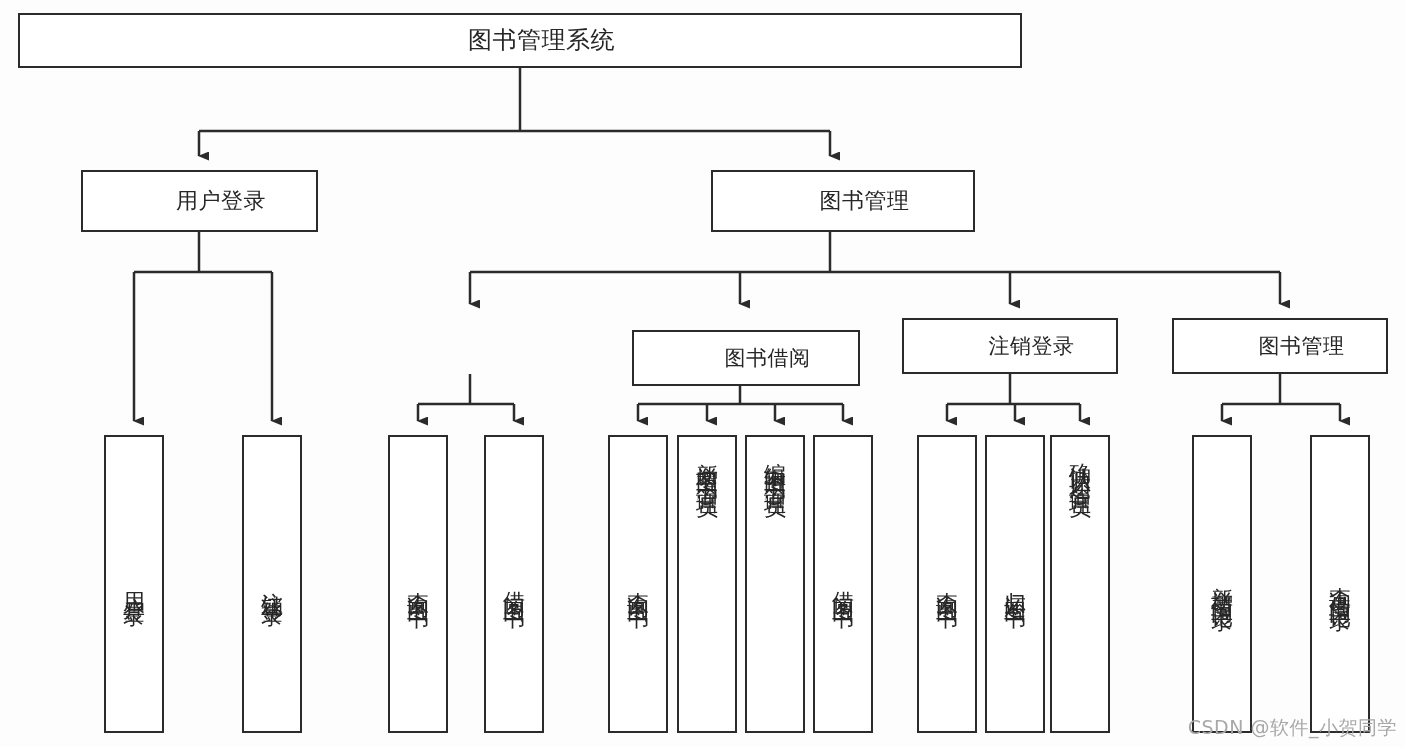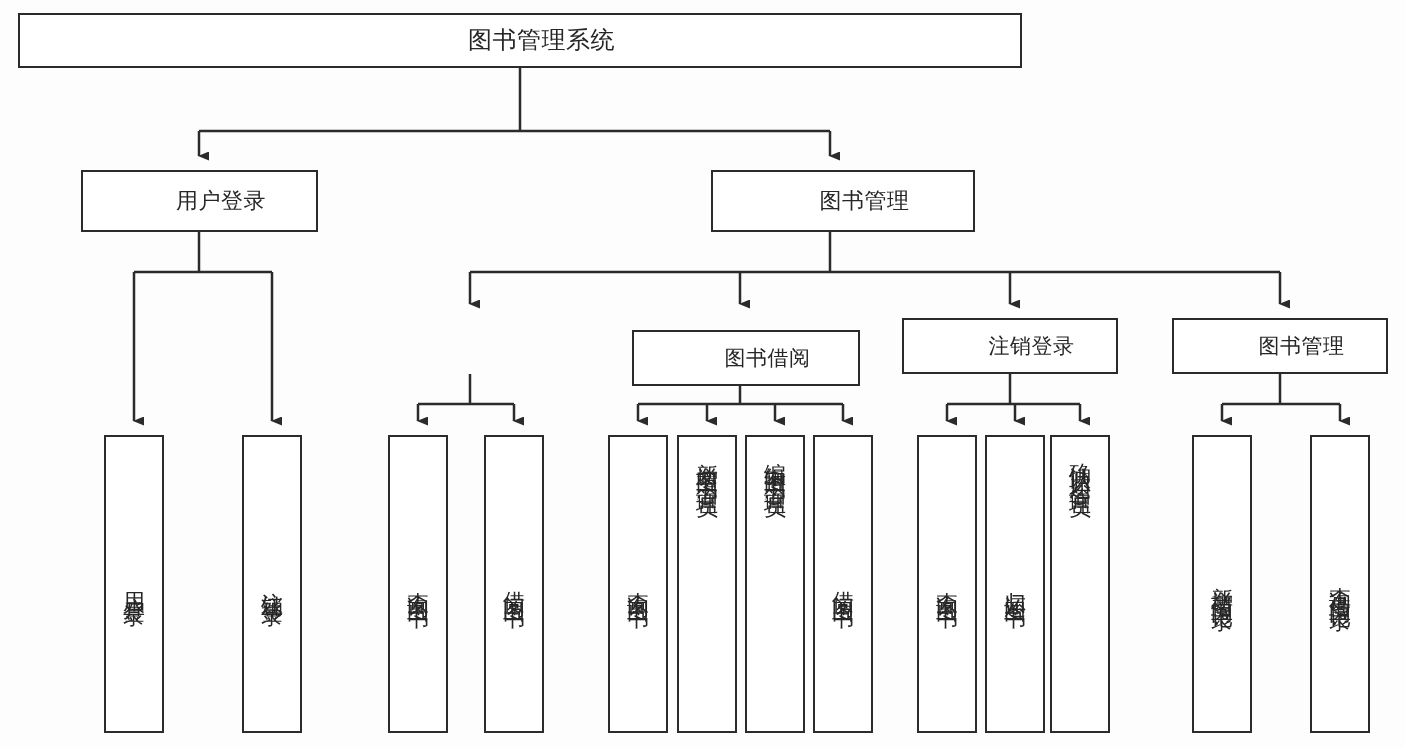--- a/index.html
+++ b/index.html
@@ -194,14 +194,15 @@
   <div class="leaf-box" id="leaf-10" style="left: 1050px; top: 435px; width: 60px; height: 298px;">
     <span class="leaf-label">确认归还（管理员）</span>
   </div>
   <div class="leaf-box centered" id="leaf-11" style="left: 1192px; top: 435px; width: 60px; height: 298px;">
     <span class="leaf-label">新增借阅记录</span>
   </div>
   <div class="leaf-box centered" id="leaf-12" style="left: 1310px; top: 435px; width: 60px; height: 298px;">
     <span class="leaf-label">查询借阅记录</span>
   </div>
 
+  <div id="watermark">CSDN @软件_小贺同学</div>
 
 </div>
 
 </body></html>

